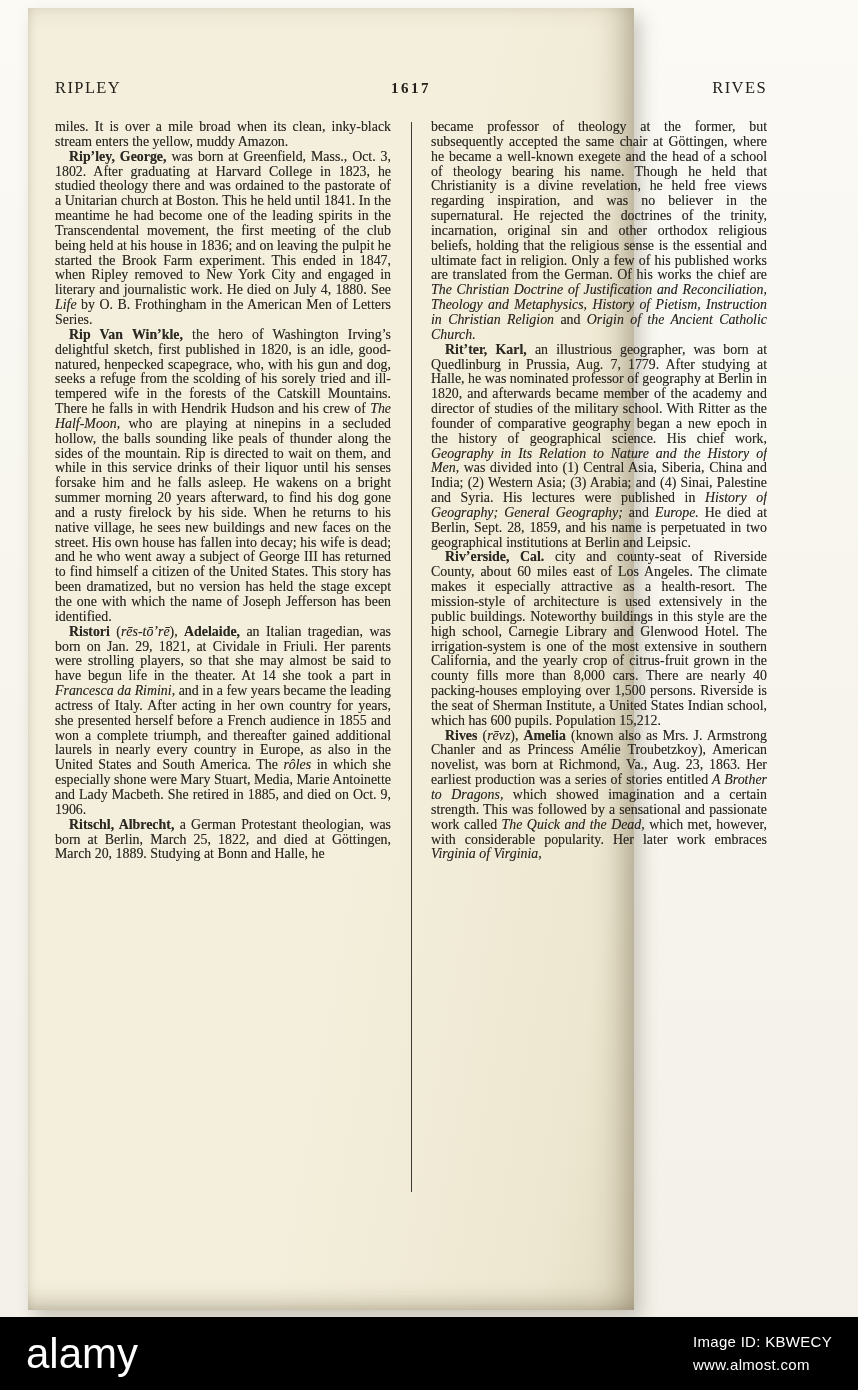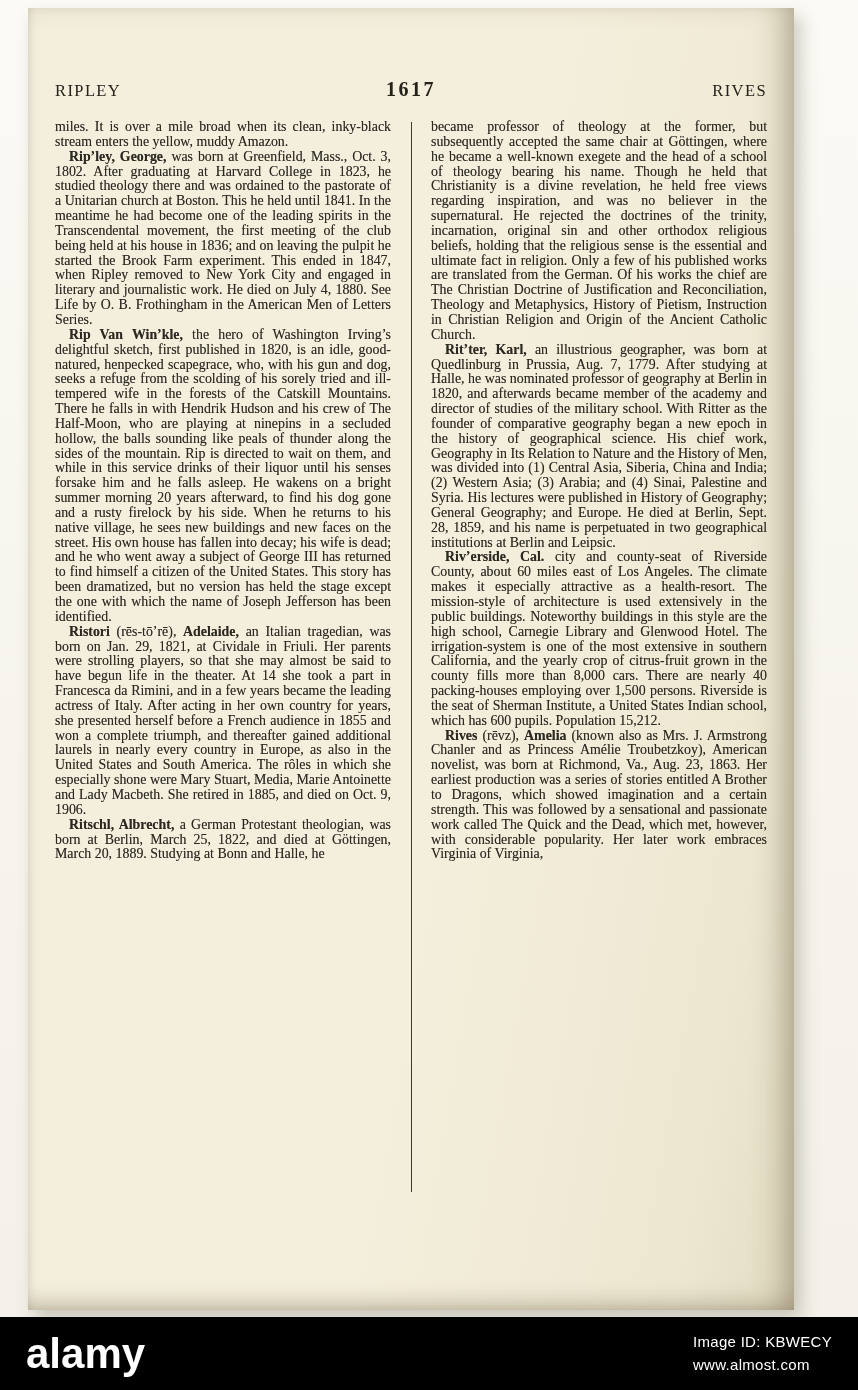--- a/index.html
+++ b/index.html
@@ -3,63 +3,63 @@
 <meta charset="utf-8">
 <style>
   html,body{margin:0;padding:0;}
   body{
     width:858px;height:1390px;position:relative;overflow:hidden;
     background:linear-gradient(180deg,#fbfaf5 0%,#f6f4ec 55%,#f2f0e8 100%);
     font-family:"Liberation Serif", serif;
   }
   
   .book-page{
-    position:absolute;left:28px;top:8px;width:766px;height:1302px;
+    position:absolute;left:28px;top:8px;width:606px;height:1302px;
     background:linear-gradient(100deg,#f4efdd 0%,#f4efdc 55%,#ede7d1 88%,#e2dbc2 100%);
     box-shadow:
       inset -22px 0 30px -12px rgba(110,98,72,.45),
       inset 0 -18px 24px -14px rgba(110,98,72,.35),
       inset 4px 0 10px -5px rgba(110,98,72,.25),
       7px 9px 16px rgba(92,86,70,.28);
   }
   
   .page-header{
     position:absolute;top:70px;left:27px;width:712px;
     display:flex;align-items:baseline;color:#24221b;
     font-size:16.5px;letter-spacing:1.4px;
   }
   .page-header .hl{flex:1;text-align:left;}
-  .page-header .hc{flex:1;text-align:center;font-weight:700;font-size:20px;letter-spacing:2.5px;}
+  .page-header .hc{flex:1;text-align:center;font-weight:700;font-size:15px;letter-spacing:2.5px;}
   .page-header .hr{flex:1;text-align:right;}
   
   .text-area{
     position:absolute;top:112px;left:27px;width:712px;height:1080px;
     display:flex;gap:40px;overflow:hidden;
   }
   .divider{
     position:absolute;left:50%;top:2px;bottom:8px;width:1px;
     background:#3e3b32;
   }
   .col{
     flex:1;min-width:0;text-align:justify;
     font-size:13.9px;line-height:14.85px;color:#2a2821;
     text-shadow:0 0 .35px rgba(40,36,28,.45);
   }
   .par{margin:0;}
   .par.indent{text-indent:14px;}
   .bold{font-weight:700;}
-  .italic{}
+  .italic{font-style:italic;}
   
   .alamy-bar{
     position:absolute;left:0;bottom:0;width:858px;height:73px;background:#000;
     display:flex;align-items:center;justify-content:space-between;
     box-sizing:border-box;padding:0 26px;
     font-family:"Liberation Sans", sans-serif;color:#fff;
   }
-  .alamy-logo{font-size:42px;font-weight:700;letter-spacing:0;line-height:1;}
+  .alamy-logo{font-size:42px;font-weight:400;letter-spacing:0;line-height:1;}
   .alamy-meta{text-align:left;font-size:15px;line-height:1.5;letter-spacing:.3px;}
 </style>
 </head>
 <body>
 
 <div class="book-page">
 
   <div class="page-header">
     <span class="hl">RIPLEY</span>
     <span class="hc">1617</span>

